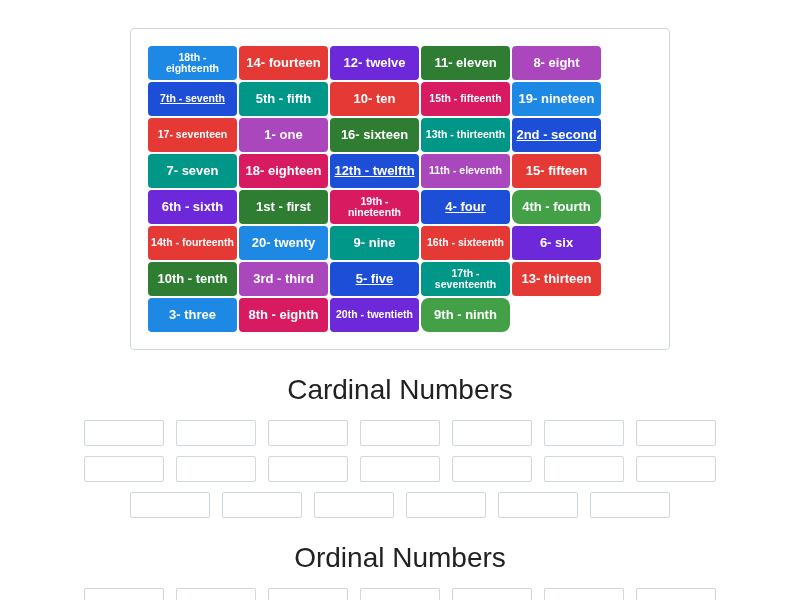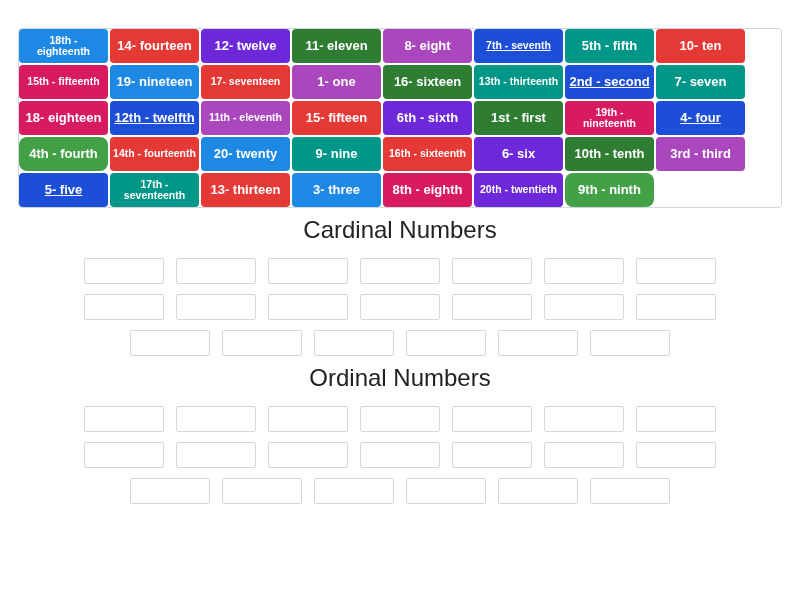--- a/index.html
+++ b/index.html
@@ -11,24 +11,24 @@
     overflow: hidden;
   }
   .stage {
     position: relative;
     width: 800px;
     height: 600px;
     padding-top: 28px;
   }
   .tile-pool {
     margin: 0 auto;
-    width: 764px;
+    width: 540px;
     border: 1px solid #cfd8dc;
     border-radius: 4px;
-    padding: 0;
+    padding: 17px;
     background: #fff;
   }
   .tile-pool-inner {
     display: flex;
     flex-wrap: wrap;
     gap: 2px;
   }
   .tile {
     flex: 0 0 auto;
     width: 89px;
@@ -52,24 +52,24 @@
   .c-orange   { background: #6d28d9; }
   .c-green    { background: #2e7d32; }
   .c-purple   { background: #ab47bc; }
   .c-indigo   { background: #1d4ed8; text-decoration: underline; }
   .c-magenta  { background: #d81b60; }
   .c-blue     { background: #1e88e5; }
   .c-greenlt  { background: #43a047; border-radius: 8px; }
 
   .group-title {
     text-align: center;
-    font-size: 24px;
+    font-size: 28px;
     font-weight: 400;
     color: #222;
-    margin-top: 8px;
+    margin-top: 24px;
     margin-bottom: 14px;
   }
   .slots {
     display: flex;
     flex-wrap: wrap;
     justify-content: center;
     gap: 12px;
     margin: 0 auto;
     width: 660px;
   }

